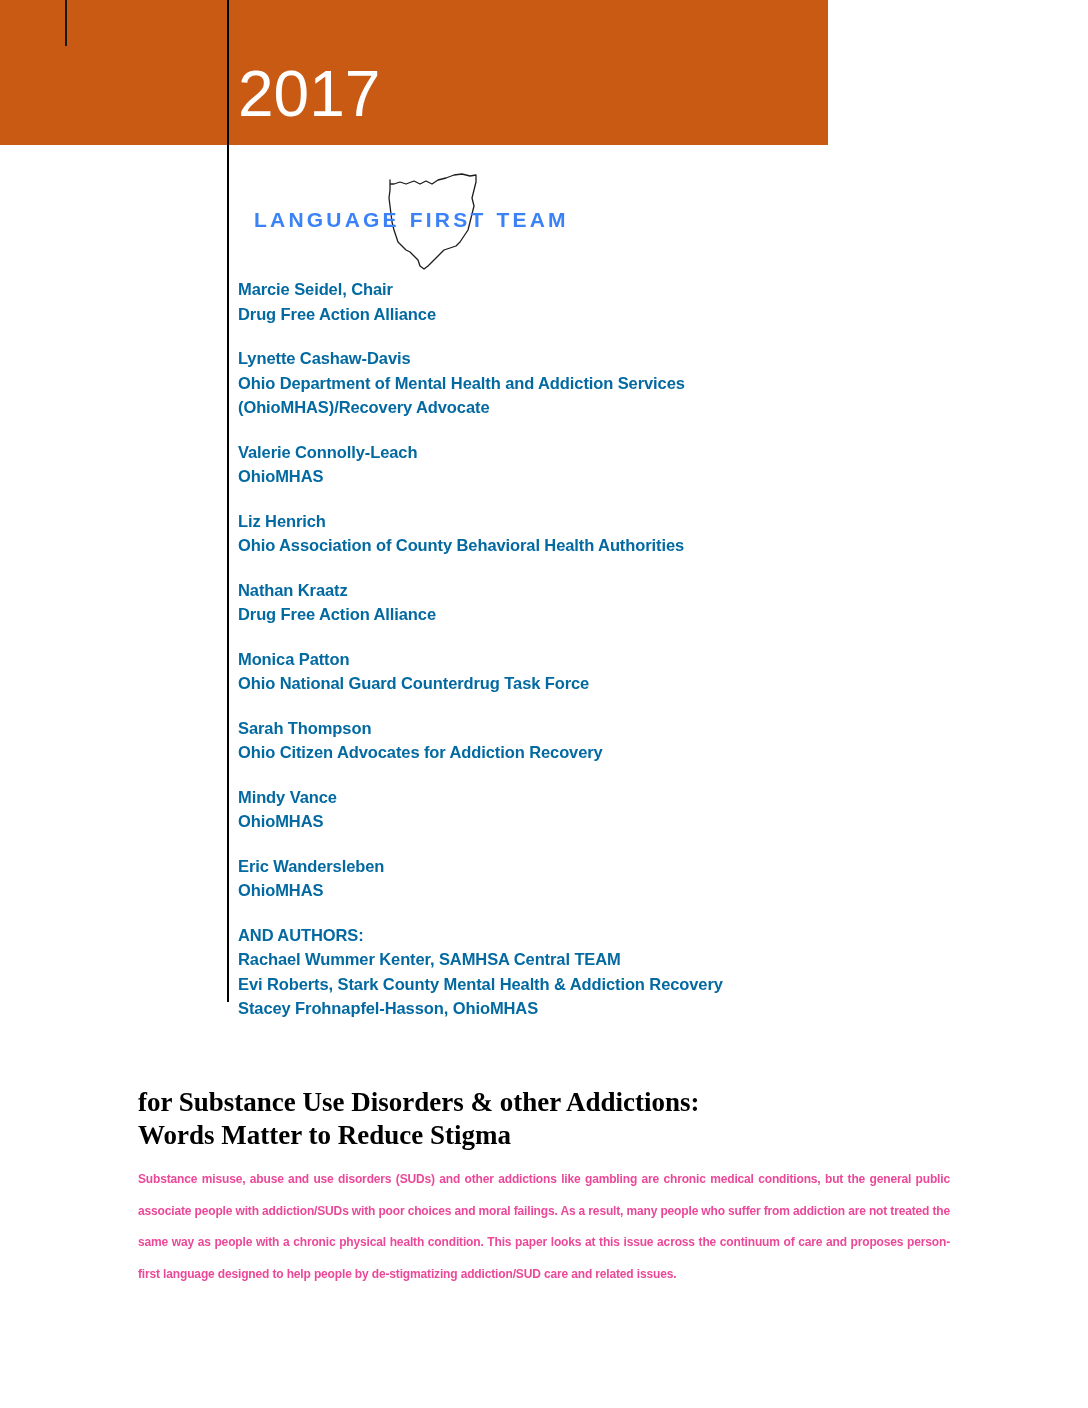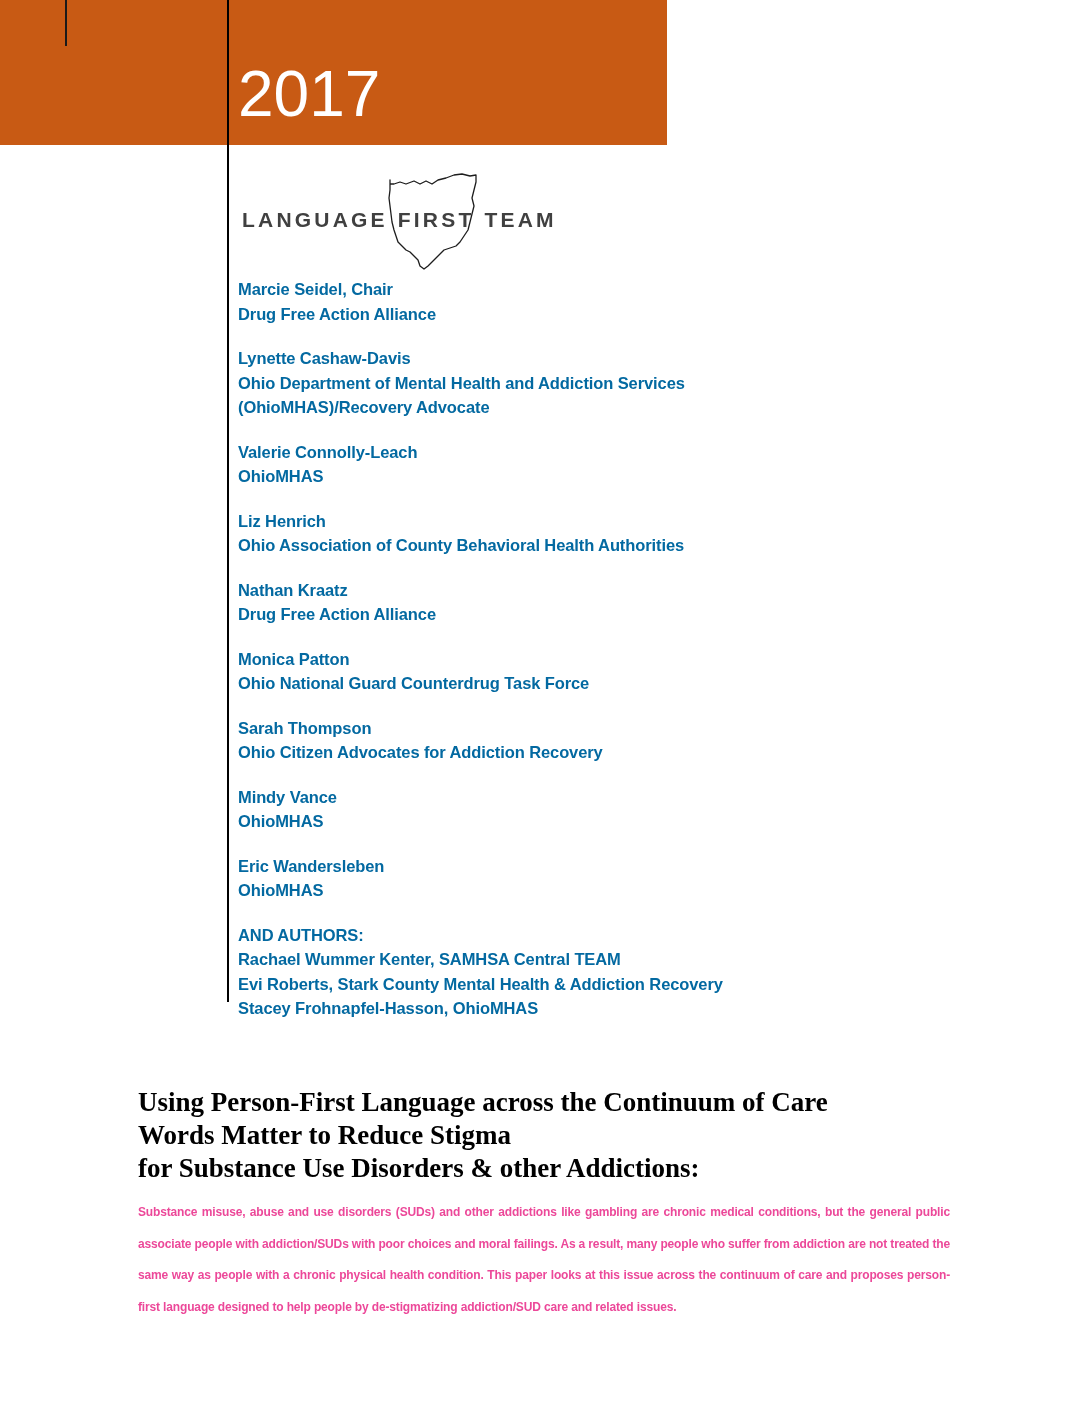--- a/index.html
+++ b/index.html
@@ -13,23 +13,24 @@
     position: relative;
     font-family: "Liberation Sans", sans-serif;
     overflow: hidden;
   }
 
   
   .header-band {
     position: absolute;
     left: 0;
     top: 0;
-    width: 667px;
+    width: 790px;
     height: 145px;
     background: #c85a14;
+    padding-left: 38px;
   }
   .header-tick {
     position: absolute;
     left: 65px;
     top: 0;
     width: 2px;
     height: 46px;
     background: #1a1a1a;
   }
   .year-label {
@@ -64,28 +65,28 @@
   }
   .ohio-outline {
     position: absolute;
     left: 146px;
     top: 2px;
     width: 104px;
     height: 104px;
   }
   .logo-words {
     position: absolute;
-    left: 4px;
+    left: 16px;
     top: 38px;
     width: 330px;
     font-size: 21px;
     line-height: 24px;
     font-weight: 700;
     letter-spacing: 3.2px;
-    color: #404040;
+    color: #3b82f6;
     white-space: nowrap;
     font-family: "Liberation Sans", sans-serif;
   }
   .logo-words .w { display: inline; }
   .logo-words .w-first { margin-left: 10px; margin-right: 10px; }
 
   
   .members {
     position: absolute;
     left: 238px;
@@ -199,18 +200,17 @@
     <div class="member-entry">
       <div class="member-line">AND AUTHORS:</div>
       <div class="member-line">Rachael Wummer Kenter, SAMHSA Central TEAM</div>
       <div class="member-line">Evi Roberts, Stark County Mental Health &amp; Addiction Recovery</div>
       <div class="member-line">Stacey Frohnapfel-Hasson, OhioMHAS</div>
     </div>
   </div>
 
 <div class="paper-block">
   <h1 class="paper-title">
-    <span class="tline">Using Person-First Language across the Continuum of Care</span>
+    <span class="tline">for Substance Use Disorders &amp; other Addictions:</span>
     <span class="tline">Words Matter to Reduce Stigma</span>
-    <span class="tline">for Substance Use Disorders &amp; other Addictions:</span>
   </h1>
   <p class="paper-abstract">Substance misuse, abuse and use disorders (SUDs) and other addictions like gambling are chronic medical conditions, but the general public associate people with addiction/SUDs with poor choices and moral failings. As a result, many people who suffer from addiction are not treated the same way as people with a chronic physical health condition. This paper looks at this issue across the continuum of care and proposes person-first language designed to help people by de-stigmatizing addiction/SUD care and related issues.</p>
 </div>
 
 </body></html>

